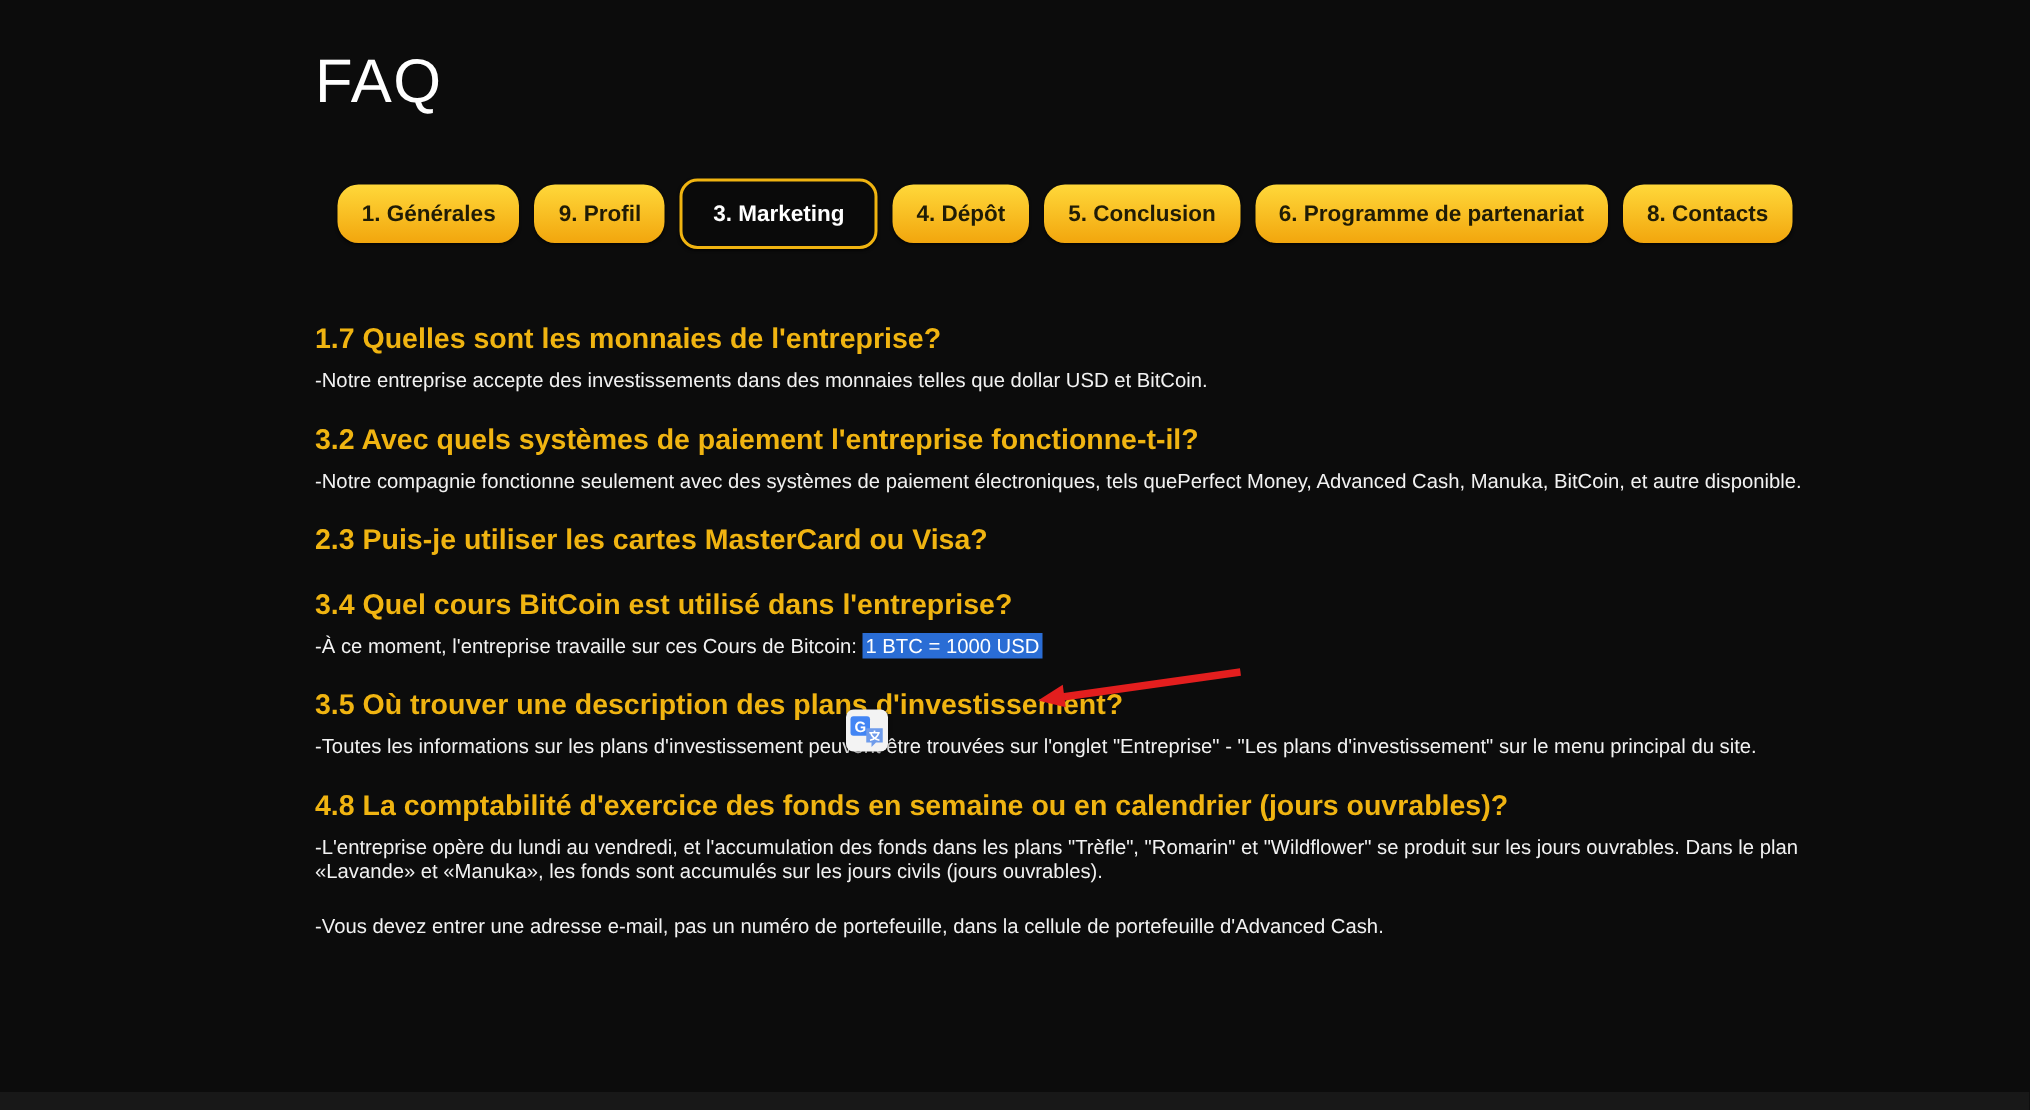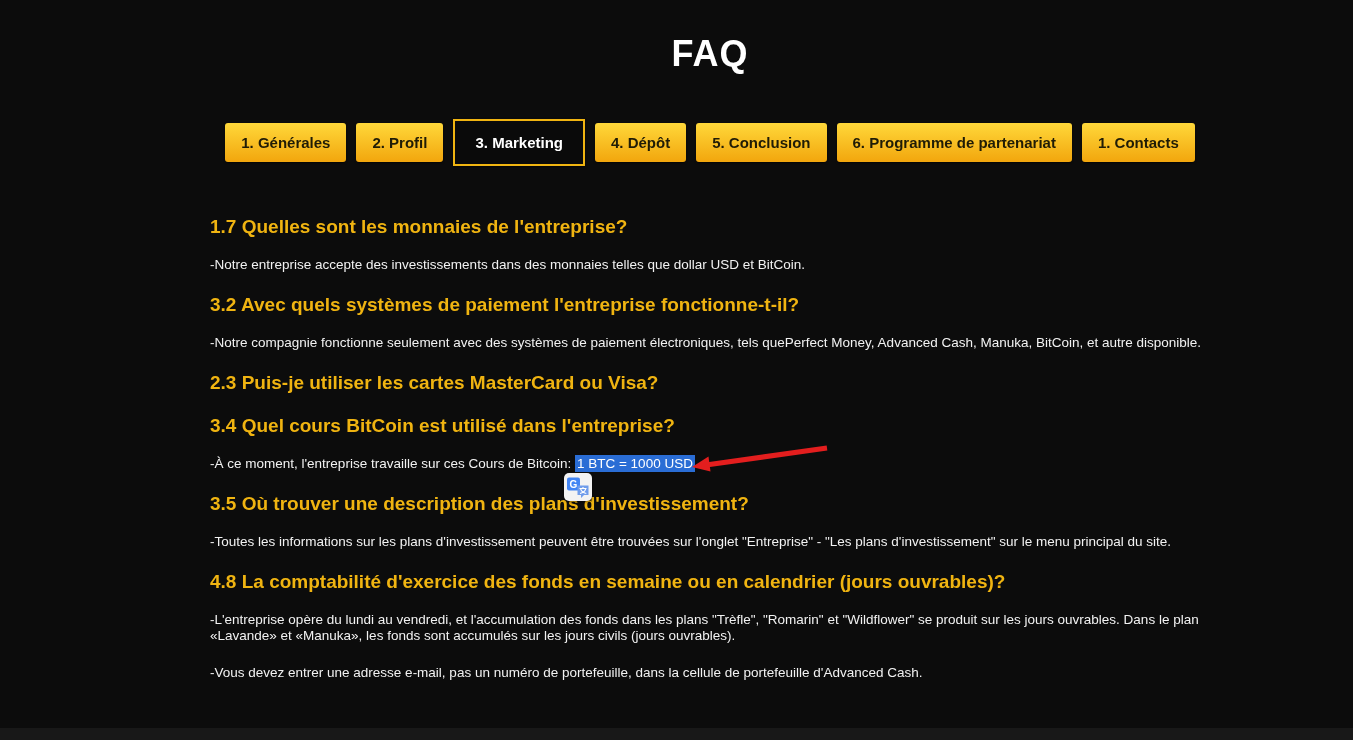--- a/index.html
+++ b/index.html
@@ -11,66 +11,65 @@
     position: relative;
   }
   .page {
     position: relative;
     width: 1000px;
     margin-left: 210px;
   }
   
   .page-title {
     margin-top: 30px;
-    text-align: center;
     color: #ffffff;
-    font-size: 36px;
-    font-weight: bold;
+    font-size: 41px;
+    font-weight: normal;
     letter-spacing: 1px;
     line-height: 48px;
   }
   
   .tab-bar {
     margin-top: 41px;
     display: flex;
     justify-content: center;
     align-items: center;
     gap: 10px;
   }
   .tab {
     font-family: "Liberation Sans", sans-serif;
     font-size: 15px;
     font-weight: bold;
     color: var(--tab-text, #201c06);
     background: linear-gradient(to bottom, var(--tab-grad-top, #ffd83a), var(--tab-grad-bottom, #f2a60d));
     border: none;
-    border-radius: 3px;
+    border-radius: 14px;
     padding: 11px 16px;
     cursor: pointer;
     white-space: nowrap;
     box-shadow: 0 1px 2px rgba(0,0,0,.6);
   }
   .tab.active {
     background: #0a0a0a;
     color: #ffffff;
     border: 2px solid var(--accent, #f5c428);
     padding: 13px 20px;
-    border-radius: 0;
+    border-radius: 12px;
   }
   
   .faq-list { margin-top: 50px; }
   .faq-item { margin-bottom: 21px; }
   .faq-question {
     color: var(--accent, #f0b411);
     font-size: 19px;
     font-weight: bold;
     line-height: 22px;
   }
   .faq-answer {
-    margin-top: 19px;
+    margin-top: 8px;
     color: #f2f2f2;
     font-size: 13.5px;
     line-height: 16px;
   }
   .text-selection {
     background: var(--selection-blue, #2a6dd5);
     color: #ffffff;
     padding: 1px 2px;
   }
   
@@ -108,26 +107,26 @@
 </style>
 </head>
 <body>
 
 <div class="page">
 
   <h1 class="page-title">FAQ</h1>
 
   <div class="tab-bar">
     <button class="tab">1. Générales</button>
-    <button class="tab">2. Profil</button>
+    <button class="tab">9. Profil</button>
     <button class="tab active">3. Marketing</button>
     <button class="tab">4. Dépôt</button>
     <button class="tab">5. Conclusion</button>
     <button class="tab">6. Programme de partenariat</button>
-    <button class="tab">1. Contacts</button>
+    <button class="tab">8. Contacts</button>
   </div>
 
   <div class="faq-list">
 
     <section class="faq-item">
       <h2 class="faq-question">1.7 Quelles sont les monnaies de l'entreprise?</h2>
       <p class="faq-answer">-Notre entreprise accepte des investissements dans des monnaies telles que dollar USD et BitCoin.</p>
     </section>
 
     <section class="faq-item">

